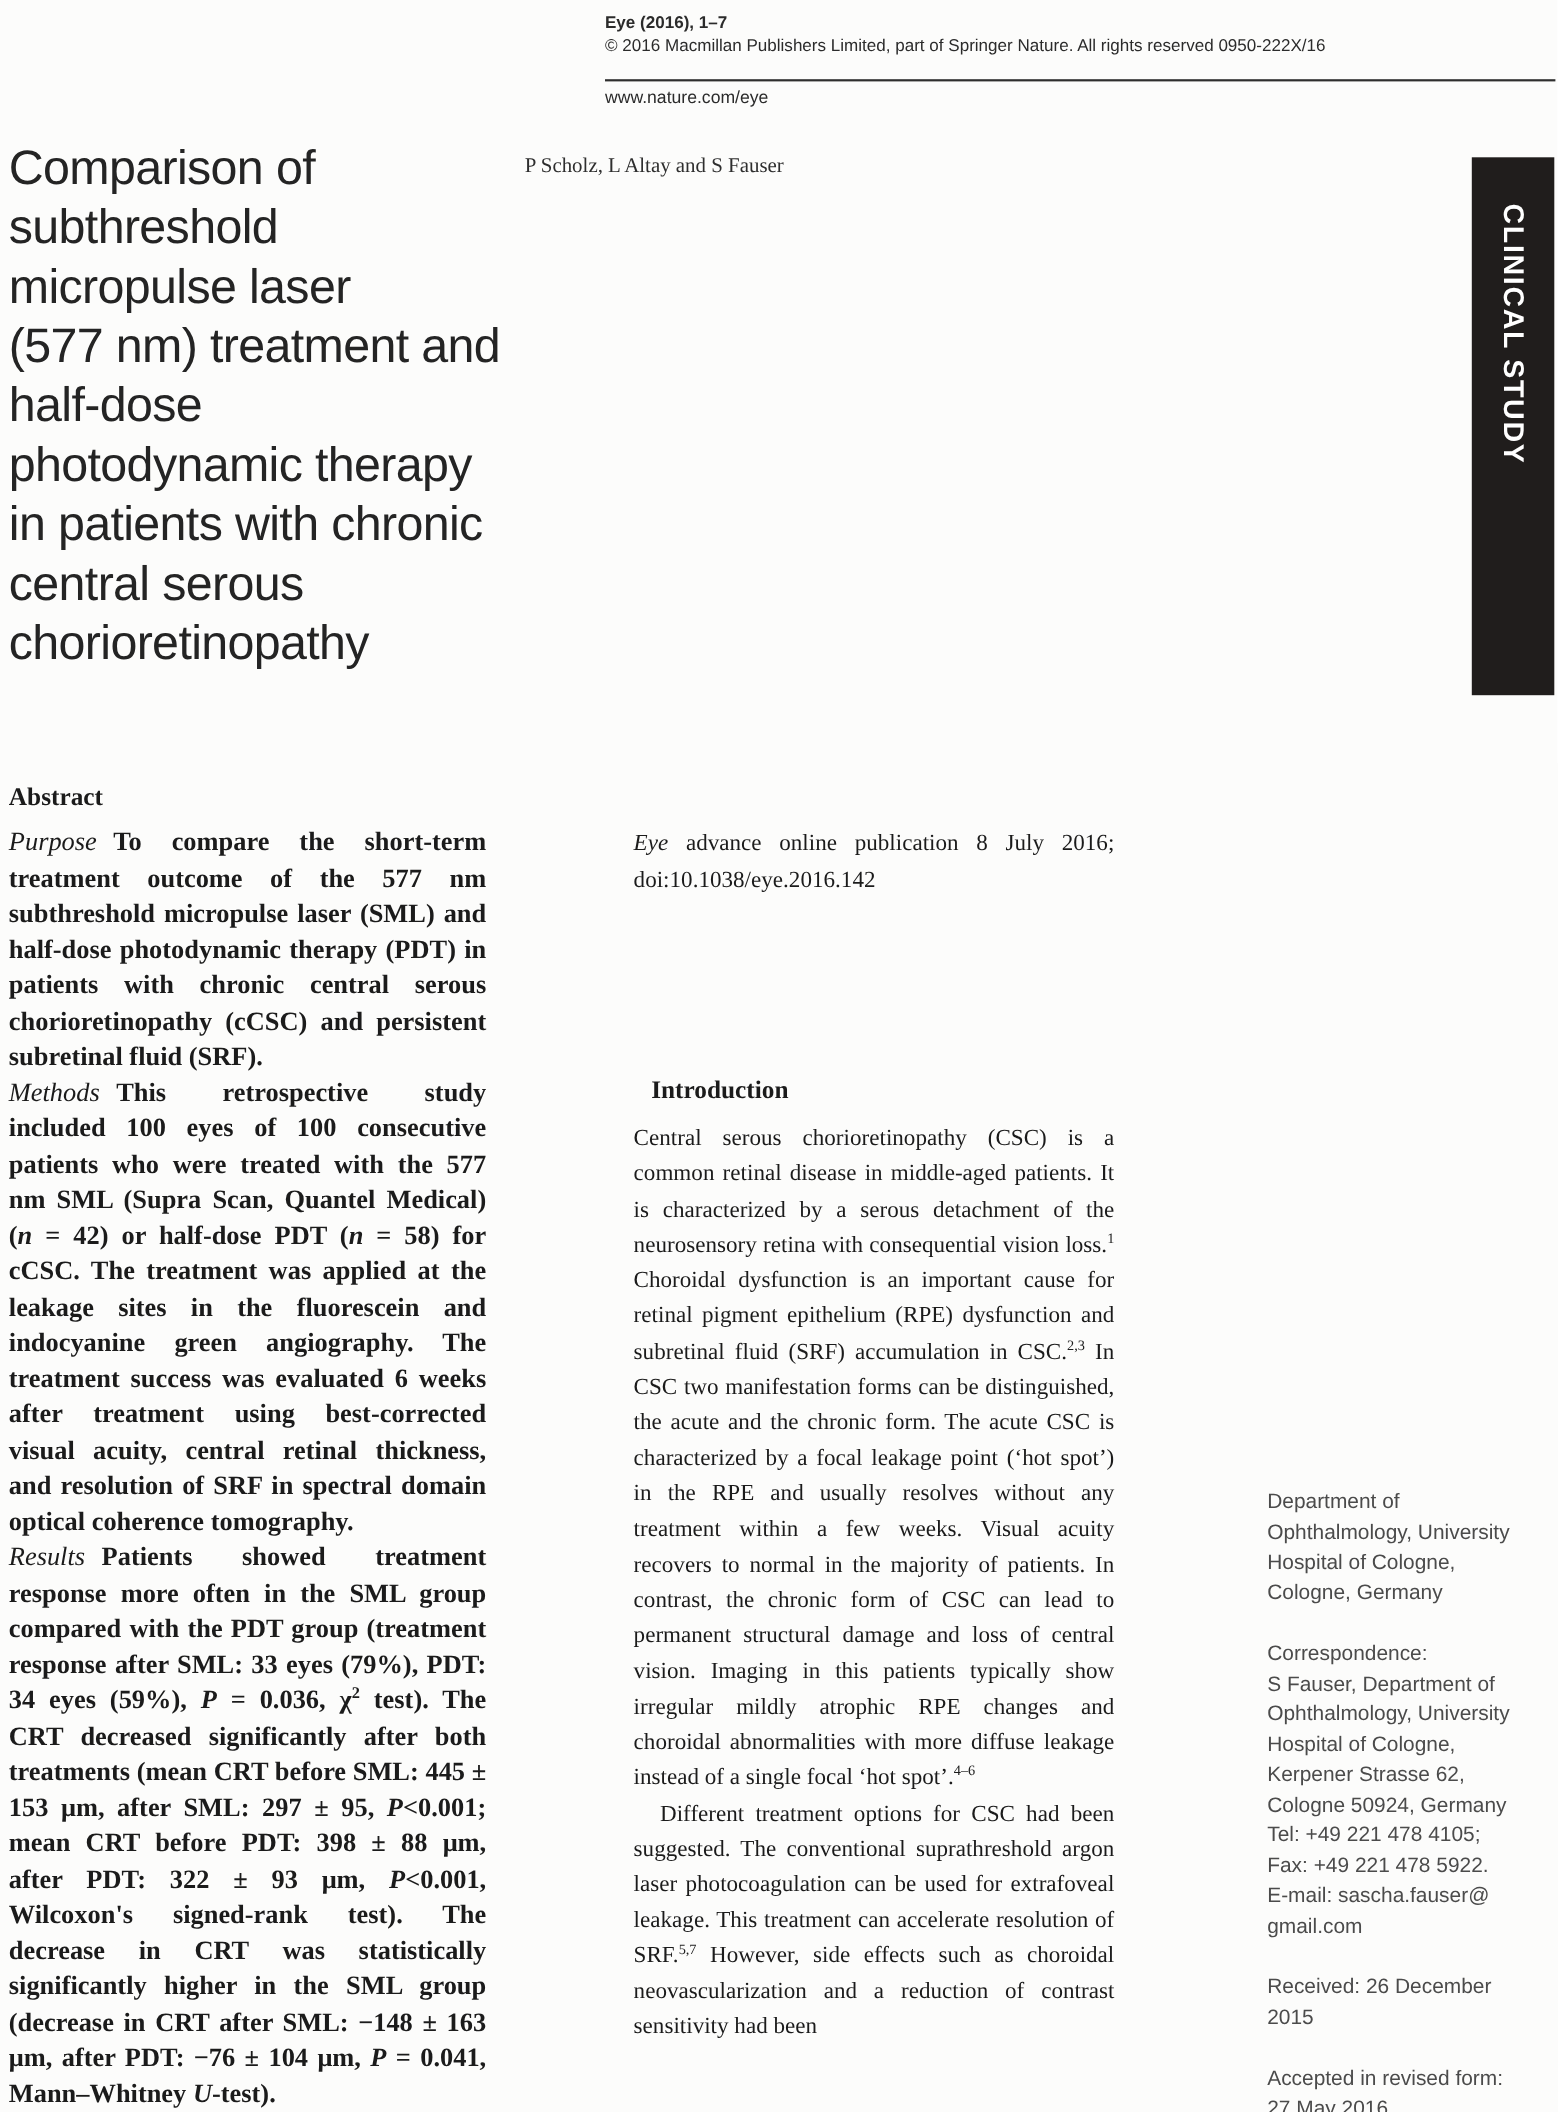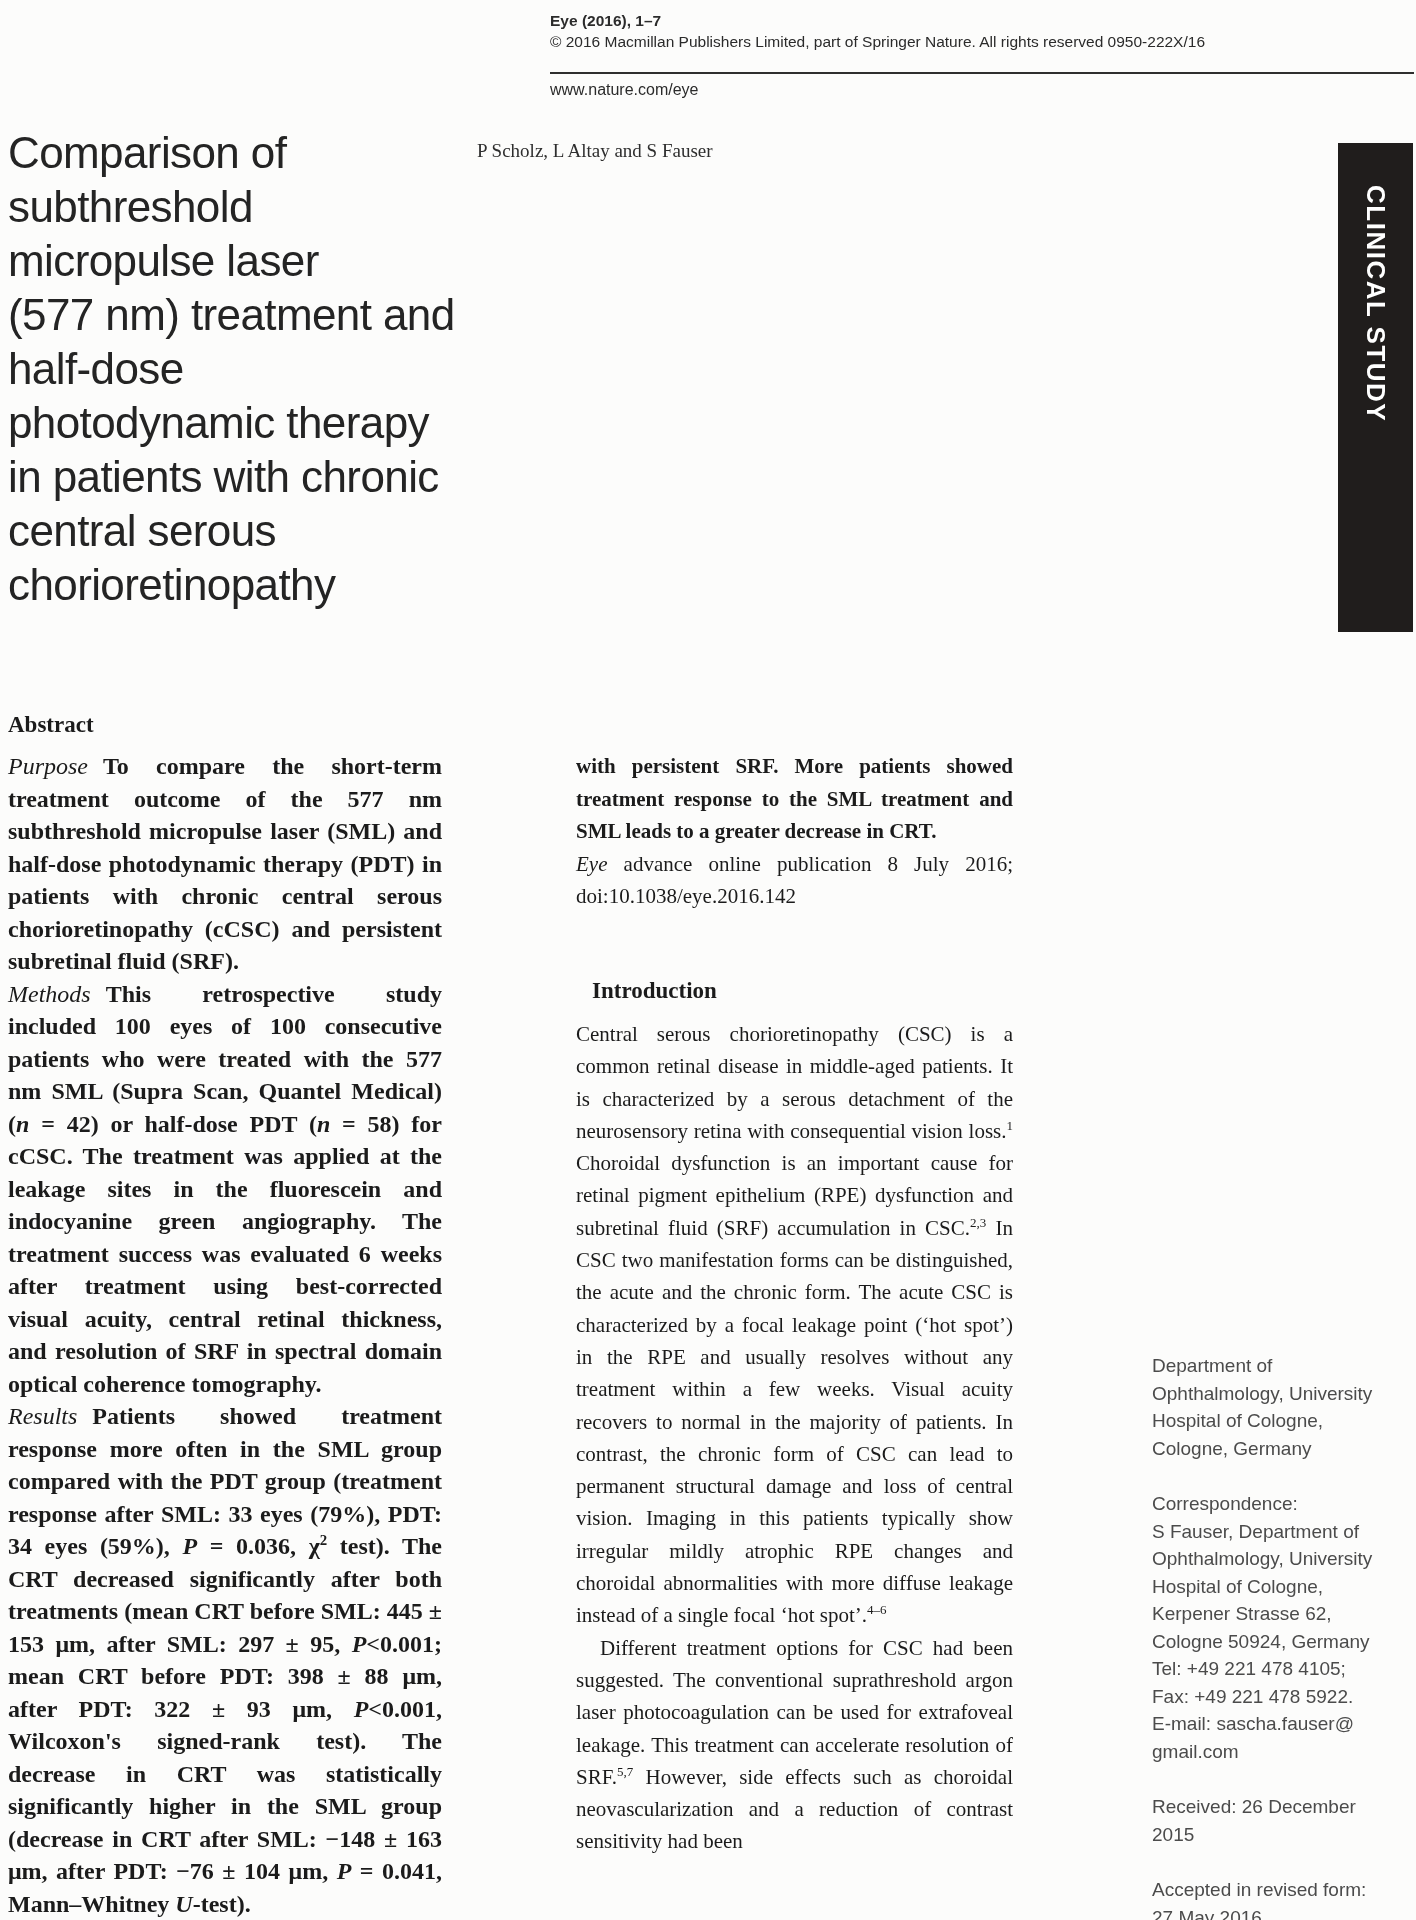--- a/index.html
+++ b/index.html
@@ -148,21 +148,20 @@
   <h2 class="abstract-heading">Abstract</h2>
 
   <section class="col-left">
     <p><span class="seg-lead">Purpose</span><span>To compare the short-term treatment outcome of the 577 nm subthreshold micropulse laser (SML) and half-dose photodynamic therapy (PDT) in patients with chronic central serous chorioretinopathy (cCSC) and persistent subretinal fluid (SRF).</span></p>
     <p><span class="seg-lead">Methods</span><span>This retrospective study included 100 eyes of 100 consecutive patients who were treated with the 577 nm SML (Supra Scan, Quantel Medical) (</span><span class="seg-i">n</span><span> = 42) or half-dose PDT (</span><span class="seg-i">n</span><span> = 58) for cCSC. The treatment was applied at the leakage sites in the fluorescein and indocyanine green angiography. The treatment success was evaluated 6 weeks after treatment using best-corrected visual acuity, central retinal thickness, and resolution of SRF in spectral domain optical coherence tomography.</span></p>
     <p><span class="seg-lead">Results</span><span>Patients showed treatment response more often in the SML group compared with the PDT group (treatment response after SML: 33 eyes (79%), PDT: 34 eyes (59%), </span><span class="seg-i">P</span><span> = 0.036, χ</span><sup>2</sup><span> test). The CRT decreased significantly after both treatments (mean CRT before SML: 445 ± 153 μm, after SML: 297 ± 95, </span><span class="seg-i">P</span><span>&lt;0.001; mean CRT before PDT: 398 ± 88 μm, after PDT: 322 ± 93 μm, </span><span class="seg-i">P</span><span>&lt;0.001, Wilcoxon's signed-rank test). The decrease in CRT was statistically significantly higher in the SML group (decrease in CRT after SML: −148 ± 163 μm, after PDT: −76 ± 104 μm, </span><span class="seg-i">P</span><span> = 0.041, Mann–Whitney </span><span class="seg-i">U</span><span>-test).</span></p>
     <p><span class="seg-lead">Conclusions</span><span>Both the half-dose PDT and the 577 nm SML are potent treatments for cCSC</span></p>
   </section>
 
   <section class="col-mid-abstract">
-    <p class="bold-part"><span>with persistent SRF. More patients showed treatment response to the SML treatment and SML leads to a greater decrease in CRT.</span></p>
     <p><span class="seg-i">Eye</span><span> advance online publication 8 July 2016; doi:10.1038/eye.2016.142</span></p>
   </section>
 
   <h2 class="intro-heading">Introduction</h2>
 
   <section class="col-mid-body">
     <p><span>Central serous chorioretinopathy (CSC) is a common retinal disease in middle-aged patients. It is characterized by a serous detachment of the neurosensory retina with consequential vision loss.</span><sup>1</sup><span> Choroidal dysfunction is an important cause for retinal pigment epithelium (RPE) dysfunction and subretinal fluid (SRF) accumulation in CSC.</span><sup>2,3</sup><span> In CSC two manifestation forms can be distinguished, the acute and the chronic form. The acute CSC is characterized by a focal leakage point (‘hot spot’) in the RPE and usually resolves without any treatment within a few weeks. Visual acuity recovers to normal in the majority of patients. In contrast, the chronic form of CSC can lead to permanent structural damage and loss of central vision. Imaging in this patients typically show irregular mildly atrophic RPE changes and choroidal abnormalities with more diffuse leakage instead of a single focal ‘hot spot’.</span><sup>4–6</sup></p>
     <p class="indent"><span>Different treatment options for CSC had been suggested. The conventional suprathreshold argon laser photocoagulation can be used for extrafoveal leakage. This treatment can accelerate resolution of SRF.</span><sup>5,7</sup><span> However, side effects such as choroidal neovascularization and a reduction of contrast sensitivity had been</span></p>
   </section>
 

